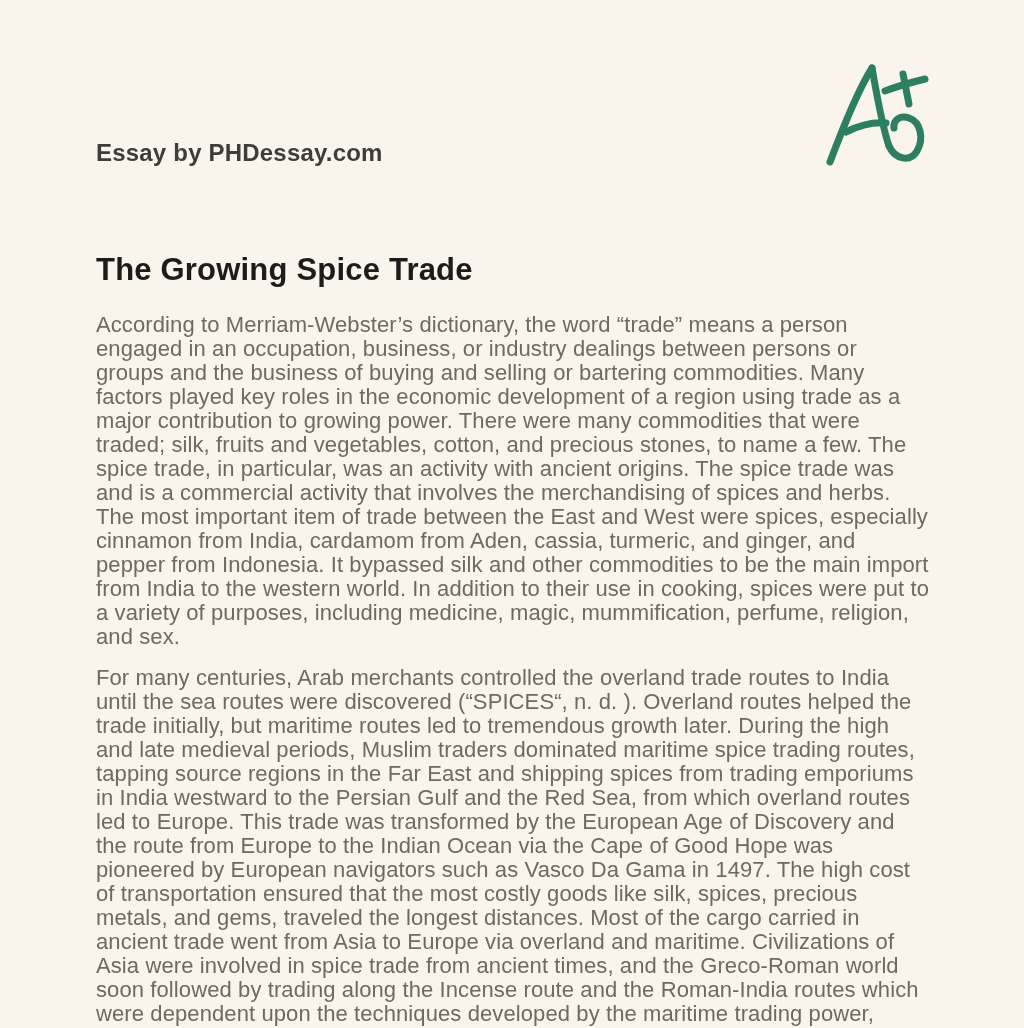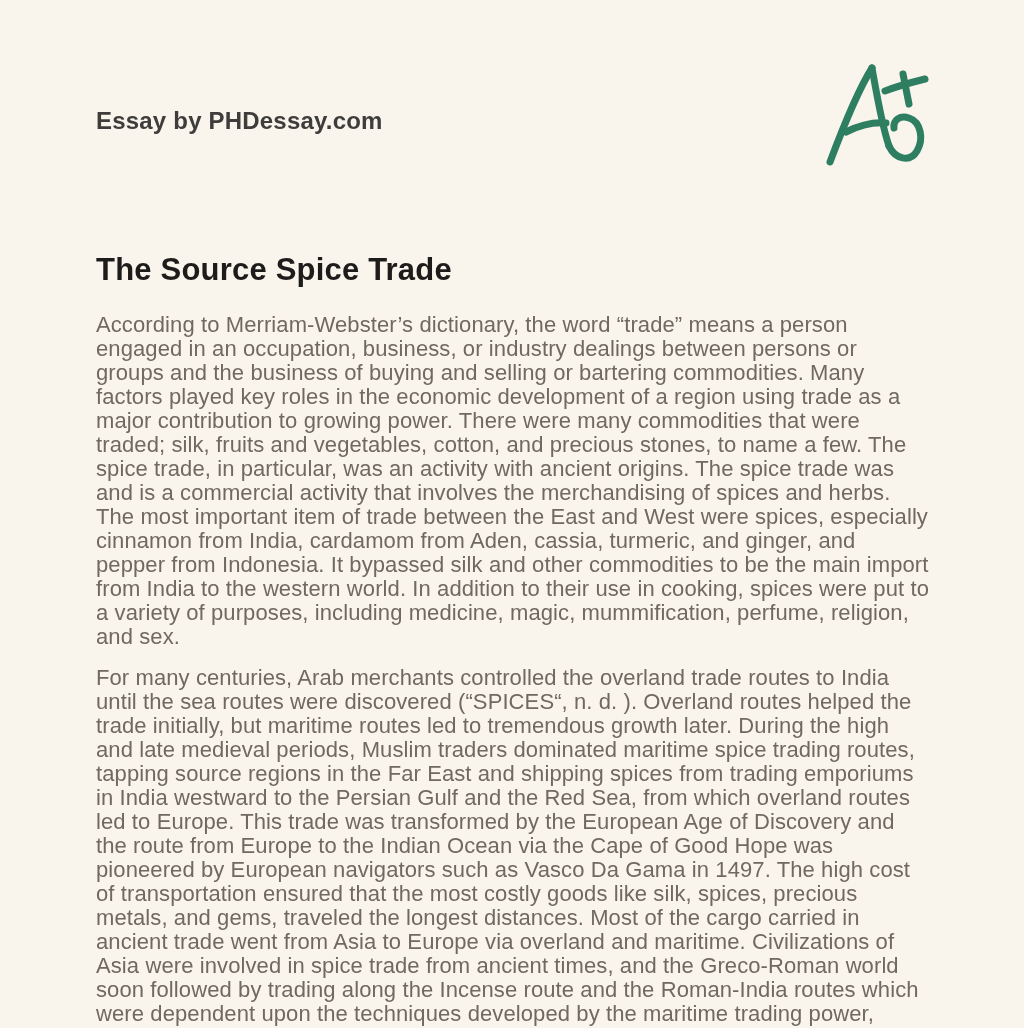--- a/index.html
+++ b/index.html
@@ -14,21 +14,21 @@
     background: #f9f4ec;
     overflow: hidden;
     font-family: "Liberation Sans", "DejaVu Sans", sans-serif;
   }
   .content {
     padding: 74px 94px 0 96px;
   }
   .header {
     display: flex;
     justify-content: space-between;
-    align-items: center;
+    align-items: flex-end;
   }
   .byline {
     font-size: 24px;
     font-weight: 700;
     color: #3e3d3b;
     line-height: 1.2;
     letter-spacing: 0.2px;
   }
   .source-row {
     margin-top: 16px;
@@ -94,21 +94,21 @@
             <path d="M52 8 C 57 36, 62 66, 69 86"></path>
             <path d="M26 72 C 40 65, 54 62, 66 63"></path>
             <path d="M69 86 C 75 99, 90 103, 97 91 C 104 79, 101 62, 89 58 C 80 55, 73 60, 74 68"></path>
             <path d="M83 14 C 85 24, 87 34, 89 44"></path>
             <path d="M65 31 C 78 26, 93 22, 105 19"></path>
           </g>
         </svg>
       </div>
     </div>
 
-    <h1 class="title">The Source Spice Trade</h1>
+    <h1 class="title">The Growing Spice Trade</h1>
 
     <div class="body">
       <p>According to Merriam-Webster’s dictionary, the word “trade” means a person engaged in an occupation, business, or industry dealings between persons or groups and the business of buying and selling or bartering commodities. Many factors played key roles in the economic development of a region using trade as a major contribution to growing power. There were many commodities that were traded; silk, fruits and vegetables, cotton, and precious stones, to name a few. The spice trade, in particular, was an activity with ancient origins. The spice trade was and is a commercial activity that involves the merchandising of spices and herbs. The most important item of trade between the East and West were spices, especially cinnamon from India, cardamom from Aden, cassia, turmeric, and ginger, and pepper from Indonesia. It bypassed silk and other commodities to be the main import from India to the western world. In addition to their use in cooking, spices were put to a variety of purposes, including medicine, magic, mummification, perfume, religion, and sex.</p>
       <p>For many centuries, Arab merchants controlled the overland trade routes to India until the sea routes were discovered (“SPICES“, n. d. ). Overland routes helped the trade initially, but maritime routes led to tremendous growth later. During the high and late medieval periods, Muslim traders dominated maritime spice trading routes, tapping source regions in the Far East and shipping spices from trading emporiums in India westward to the Persian Gulf and the Red Sea, from which overland routes led to Europe. This trade was transformed by the European Age of Discovery and the route from Europe to the Indian Ocean via the Cape of Good Hope was pioneered by European navigators such as Vasco Da Gama in 1497. The high cost of transportation ensured that the most costly goods like silk, spices, precious metals, and gems, traveled the longest distances. Most of the cargo carried in ancient trade went from Asia to Europe via overland and maritime. Civilizations of Asia were involved in spice trade from ancient times, and the Greco-Roman world soon followed by trading along the Incense route and the Roman-India routes which were dependent upon the techniques developed by the maritime trading power, Kingdom of Axum. The Kingdom had pioneered the Red Sea route before the 1st century. Trade between India and the Greco-Roman world kept on increasing and the introduction of Indian culture created a demand from aromatics. These trading outposts later served the Chinese and Arab markets, too. Many other merchants and countries engaged in this trade such as the Pre-Islamic Meccans who continued to use the old Incense Route to benefit from the heavy Roman demand for luxury goods. The Indian commercial connection with South East Asia proved vital to the merchants of Arabia and Persia. The Abbasids used Alexandria, Damietta, Aden, and Siraf as entry ports to India and China.</p>
       <p>Rome briefly played a par</p>
     </div>
 
   </div>
 </div>
 

